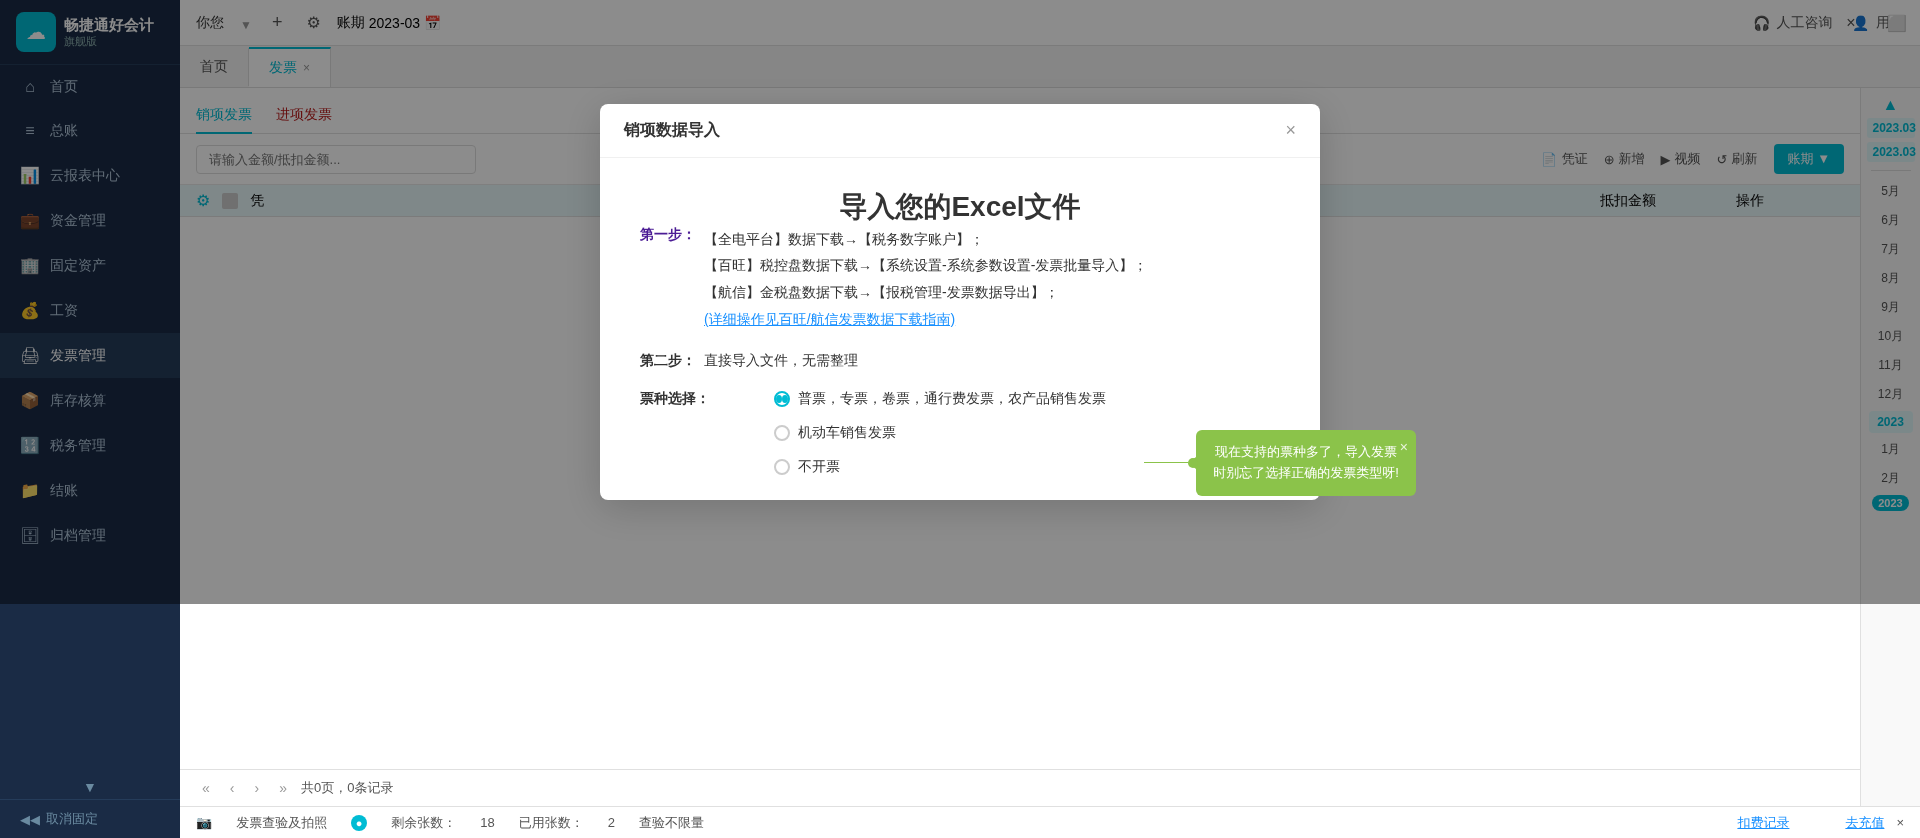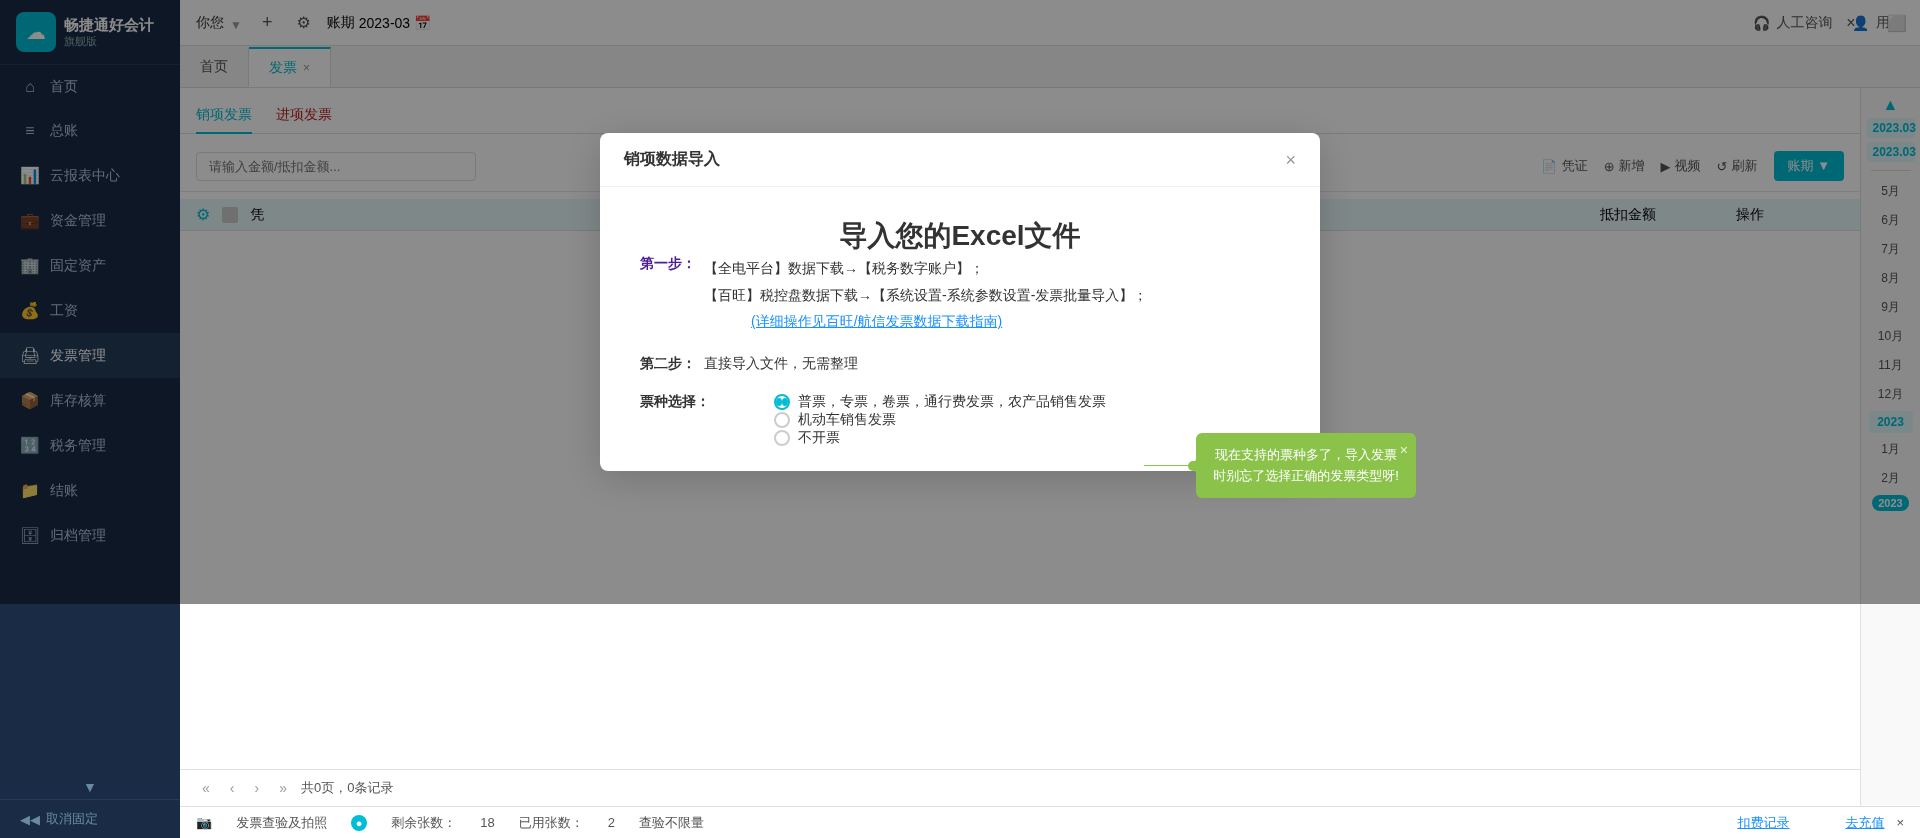--- a/index.html
+++ b/index.html
@@ -21,35 +21,35 @@
     .sidebar-item.active { background: #253c5a; color: #fff; }
     .sidebar-item-icon { font-size: 16px; width: 20px; text-align: center; }
     .sidebar-bottom { padding: 10px 20px; color: #6a8aa0; font-size: 13px; display: flex; align-items: center; gap: 6px; cursor: pointer; border-top: 1px solid #253c5a; }
     .sidebar-scroll-btn { width: 100%; display: flex; justify-content: center; padding: 4px 0; cursor: pointer; color: #6a8aa0; }
 
     
     .main-area { flex: 1; display: flex; flex-direction: column; background: #f0f2f5; min-width: 0; }
 
     
     .topbar { height: 46px; background: #fff; display: flex; align-items: center; padding: 0 16px; border-bottom: 1px solid #e0e0e0; gap: 12px; }
-    .topbar-company { display: flex; align-items: flex-end; gap: 6px; color: #333; font-size: 14px; cursor: pointer; }
+    .topbar-company { display: flex; align-items: flex-end; gap: 16px; color: #333; font-size: 14px; cursor: pointer; }
     .topbar-company-arrow { color: #999; font-size: 12px; }
     .topbar-add { color: #555; font-size: 18px; cursor: pointer; padding: 0 8px; }
     .topbar-settings { color: #555; font-size: 16px; cursor: pointer; padding: 0 4px; }
     .topbar-period-icon { color: #00bcd4; font-size: 14px; }
     .topbar-right { margin-left: auto; display: flex; align-items: center; gap: 20px; }
     .topbar-consult { display: flex; align-items: center; gap: 6px; color: #555; cursor: pointer; font-size: 14px; }
     .topbar-user { display: flex; align-items: center; gap: 6px; color: #555; cursor: pointer; font-size: 14px; }
 
     
     .tabbar { height: 42px; background: #f5f5f5; display: flex; align-items: center; padding: 0 0 0 0; border-bottom: 1px solid #ddd; }
     .tab { padding: 10px 20px; cursor: pointer; color: #555; font-size: 14px; border-right: 1px solid #ddd; display: flex; align-items: center; gap: 6px; }
     .tab.active { background: #fff; color: #00bcd4; border-top: 2px solid #00bcd4; font-weight: 500; }
     .tab-close { color: #999; font-size: 12px; cursor: pointer; }
-    .content-main { flex: 1; background: #fff; display: flex; flex-direction: column; min-width: 0; gap: 7px; }
+    .content-main { flex: 1; background: #fff; display: flex; flex-direction: column; min-width: 0; }
 
     
     .sub-tabbar { display: flex; align-items: center; padding: 10px 16px 0; background: #fff; border-bottom: 1px solid #e0e0e0; gap: 24px; }
     .sub-tab { padding: 8px 0; cursor: pointer; color: #b91c1c; font-size: 14px; border-bottom: 2px solid transparent; margin-bottom: -1px; }
     .sub-tab.active { color: #00bcd4; border-bottom: 2px solid #00bcd4; font-weight: 500; }
 
     
     .toolbar { display: flex; align-items: center; padding: 10px 16px; gap: 12px; border-bottom: 1px solid #e8e8e8; background: #fff; }
     .toolbar-search { flex: 1; max-width: 280px; }
     .toolbar-search input { width: 100%; padding: 6px 12px; border: 1px solid #ddd; border-radius: 4px; font-size: 13px; color: #999; outline: none; }
@@ -68,23 +68,23 @@
     .overlay { position: fixed; top: 0; left: 0; width: 1920px; height: 604px; background: rgba(0,0,0,0.45); z-index: 100; display: flex; align-items: center; justify-content: center; }
 
     
     .modal { background: #fff; border-radius: 8px; width: 720px; max-width: 95%; position: relative; box-shadow: 0 8px 40px rgba(0,0,0,0.18); }
     .modal-header { display: flex; align-items: center; justify-content: space-between; padding: 16px 24px; border-bottom: 1px solid #f0f0f0; }
     .modal-title { font-size: 16px; font-weight: 600; color: #333; }
     .modal-close { cursor: pointer; color: #999; font-size: 18px; line-height: 1; }
     .modal-body { padding: 30px 40px 24px; }
     .modal-main-title { text-align: center; font-size: 28px; font-weight: bold; color: #333; }
     .modal-step { margin-bottom: 20px; }
-    .step-link { color: #1890ff; text-decoration: underline; cursor: pointer; margin-left: 47px; }
+    .step-link { color: #1890ff; text-decoration: underline; cursor: pointer; }
     .ticket-select { margin-top: 20px; }
-    .radio-group { display: flex; flex-direction: column; gap: 0; margin-left: 56px; }
+    .radio-group { display: flex; flex-direction: column; gap: 16px; margin-left: 56px; }
     .radio-item { display: flex; align-items: center; gap: 8px; font-size: 14px; color: #333; cursor: pointer; }
     .radio-circle { width: 16px; height: 16px; border-radius: 50%; border: 2px solid #ccc; display: flex; align-items: center; justify-content: center; flex-shrink: 0; }
     .radio-circle.checked { border-color: #00bcd4; }
     .radio-circle.checked::after { content: ''; width: 8px; height: 8px; border-radius: 50%; background: #00bcd4; }
     .modal-footer { padding: 20px 40px 28px; display: flex; flex-direction: column; align-items: center; gap: 14px; }
     .select-file-btn { background: #8bc34a; color: white; border: none; padding: 12px 48px; border-radius: 4px; font-size: 16px; cursor: pointer; font-weight: 500; }
     .template-hint { font-size: 13px; color: #999; }
     .template-hint a { color: #1890ff; text-decoration: underline; cursor: pointer; }
 
     
@@ -325,20 +325,21 @@
     </div>
     <div class="modal-body">
       <div class="modal-main-title">导入您的Excel文件</div>
 
       <div class="modal-step">
         <div style="display:flex; gap:8px;">
           <span style="font-weight:600;color:#4c1d95;white-space:nowrap;">第一步：</span>
           <div style="line-height:1.9;font-size:14px;color:#333;">
             <div>【全电平台】数据下载→【税务数字账户】；</div>
             <div>【百旺】税控盘数据下载→【系统设置-系统参数设置-发票批量导入】；</div>
+            <div>【航信】金税盘数据下载→【报税管理-发票数据导出】；</div>
             <div>
               <a class="step-link">(详细操作见百旺/航信发票数据下载指南)</a>
             </div>
           </div>
         </div>
       </div>
 
       <div class="modal-step">
         <div style="display:flex; gap:8px;">
           <span style="font-weight:600;color:#333;white-space:nowrap;">第二步：</span>

